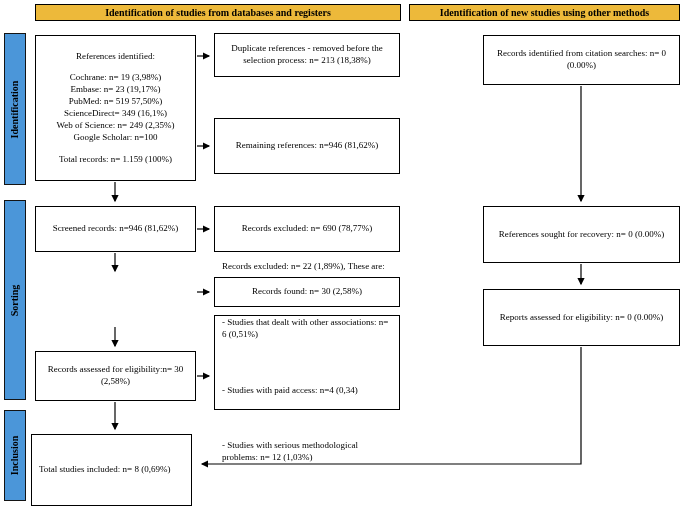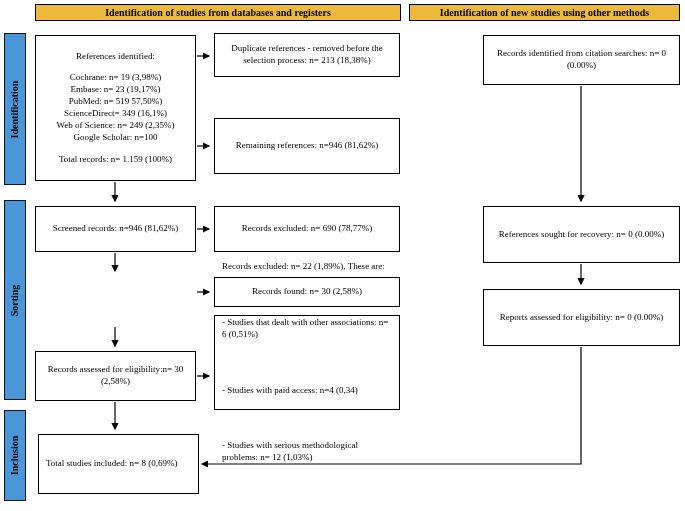--- a/index.html
+++ b/index.html
@@ -80,21 +80,21 @@
     <div class="line">Google Scholar: n=100</div>
     <div class="gap"></div>
     <div class="line">Total records: n= 1.159  (100%)</div>
   </div>
 
   <div class="box" style="left:35px;top:206px;width:161px;height:46px">Screened records: n=946 (81,62%)</div>
 
 
   <div class="box" style="left:35px;top:351px;width:161px;height:50px">Records assessed for eligibility:n= 30 (2,58%)</div>
 
-  <div class="box align-left" style="left:38px;top:434px;width:161px;height:60px">Total studies included: n= 8 (0,69%)</div>
+  <div class="box align-left" style="left:31px;top:434px;width:161px;height:72px">Total studies included: n= 8 (0,69%)</div>
 
   <div class="box" style="left:214px;top:33px;width:186px;height:44px">Duplicate references - removed before the selection process: n= 213 (18,38%)</div>
 
   <div class="box" style="left:214px;top:118px;width:186px;height:56px">Remaining references: n=946 (81,62%)</div>
 
   <div class="box" style="left:214px;top:206px;width:186px;height:46px">Records excluded: n= 690 (78,77%)</div>
 
   <div class="box" style="left:214px;top:277px;width:186px;height:30px">Records found: n= 30 (2,58%)</div>
 
   <div class="box align-left" style="left:214px;top:315px;width:186px;height:95px;justify-content:center">

